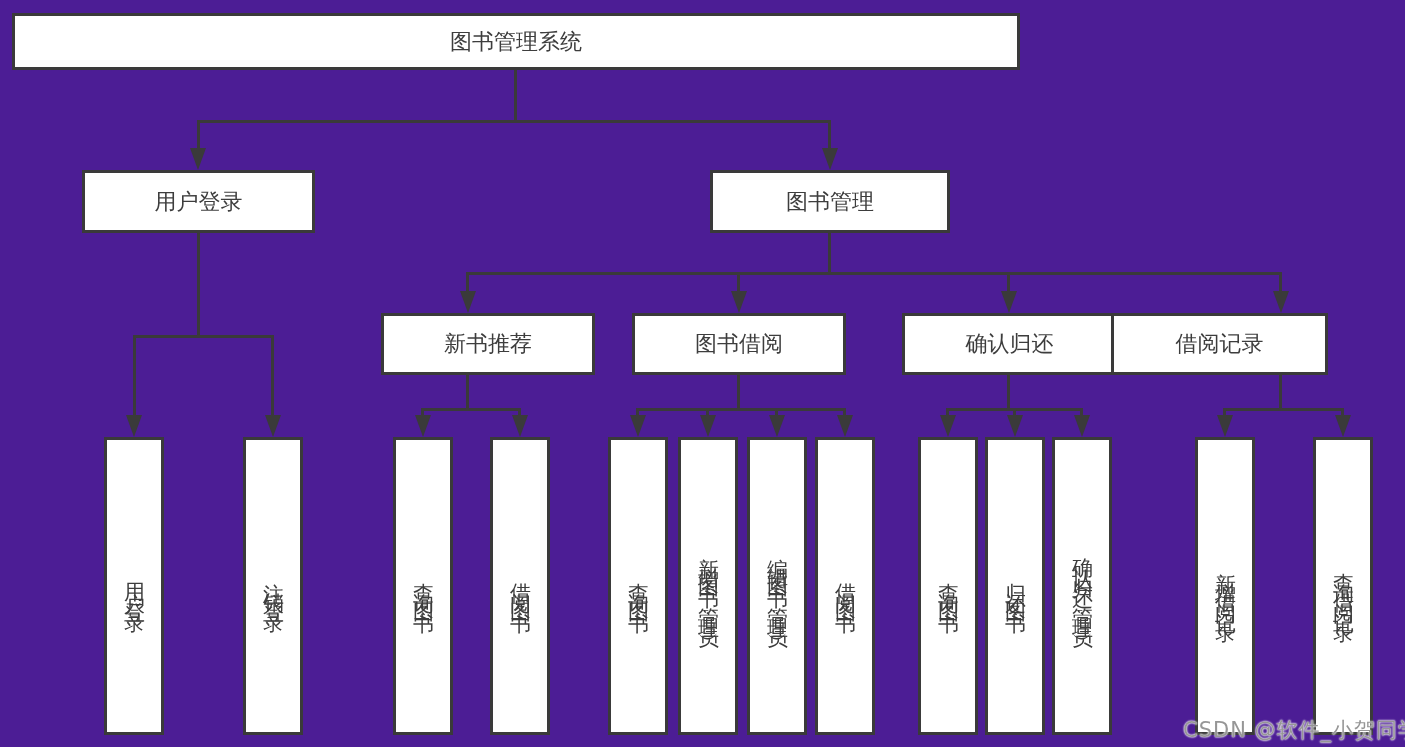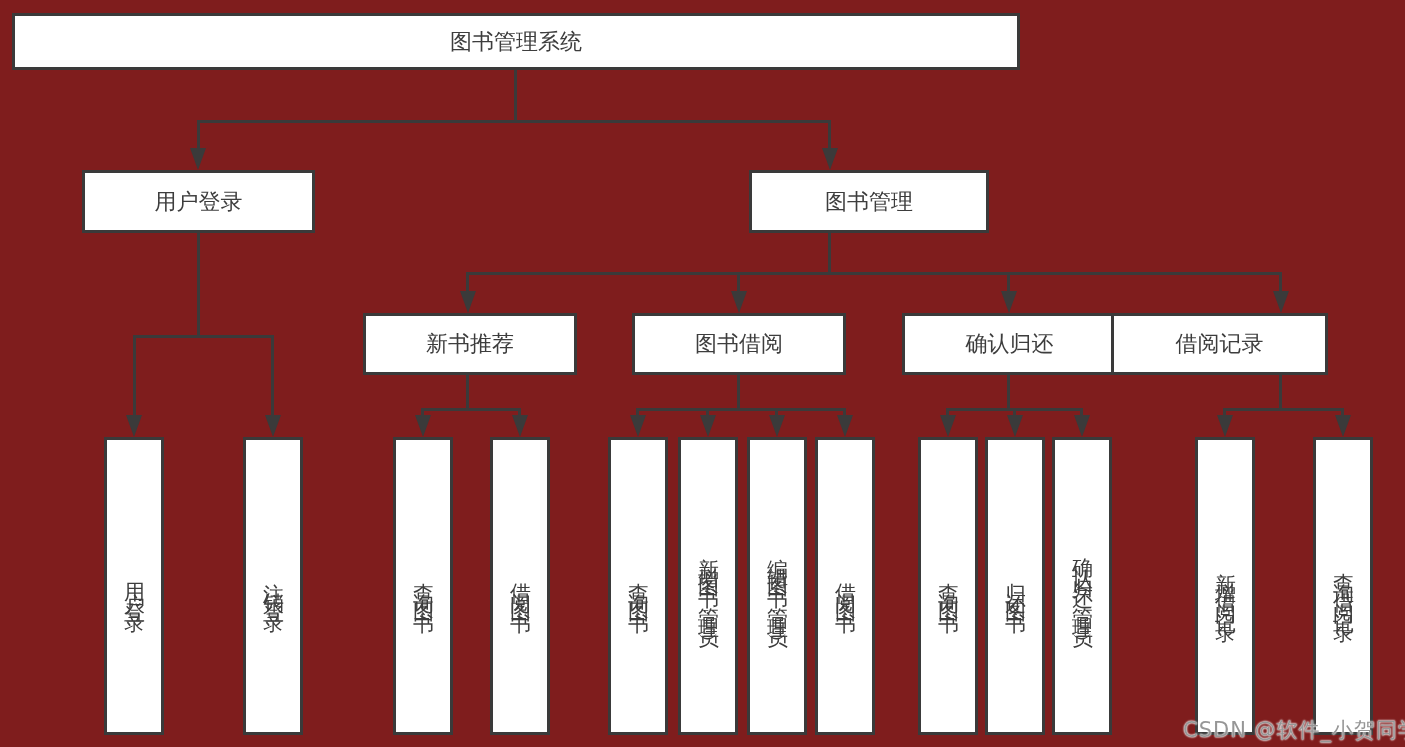--- a/index.html
+++ b/index.html
@@ -1,17 +1,17 @@
 <!DOCTYPE html>
 <html><head>
 <meta charset="utf-8">
 <style>
   html,body{margin:0;padding:0;background:#ffffff;}
   .stage{
-    position:relative;width:1405px;height:747px;background:#7f1d1d;overflow:hidden;
+    position:relative;width:1405px;height:747px;background:#4c1d95;overflow:hidden;
     font-family:"DejaVu Sans","Liberation Sans",sans-serif;color:#3d3d3d;
   }
   .node{
     position:absolute;background:#ffffff;border:3px solid #3a3a3a;box-sizing:border-box;
     display:flex;align-items:center;justify-content:center;
   }
   .box-root{left:12px;top:13px;width:1008px;height:57px;font-size:22px;}
   .box-l2{top:170px;height:63px;font-size:22px;}
   .box-l3{top:313px;height:62px;font-size:22px;}
   .box-v{
@@ -35,23 +35,23 @@
   }
 </style>
 </head>
 <body>
 
 <div class="stage">
 
   <div class="node box-root">图书管理系统</div>
 
   <div class="node box-l2" style="left:82px;width:233px;">用户登录</div>
-  <div class="node box-l2" style="left:710px;width:240px;margin-left:39px;">图书管理</div>
+  <div class="node box-l2" style="left:710px;width:240px;">图书管理</div>
 
-  <div class="node box-l3" style="left:363px;width:214px;">新书推荐</div>
+  <div class="node box-l3" style="left:381px;width:214px;">新书推荐</div>
   <div class="node box-l3" style="left:632px;width:214px;">图书借阅</div>
   <div class="node box-l3" style="left:902px;width:215px;">确认归还</div>
   <div class="node box-l3" style="left:1111px;width:217px;">借阅记录</div>
 
   <div class="node box-v" style="left:104px;">用户登录</div>
   <div class="node box-v" style="left:243px;">注销登录</div>
 
   <div class="node box-v" style="left:393px;">查询图书</div>
   <div class="node box-v" style="left:490px;">借阅图书</div>
 

